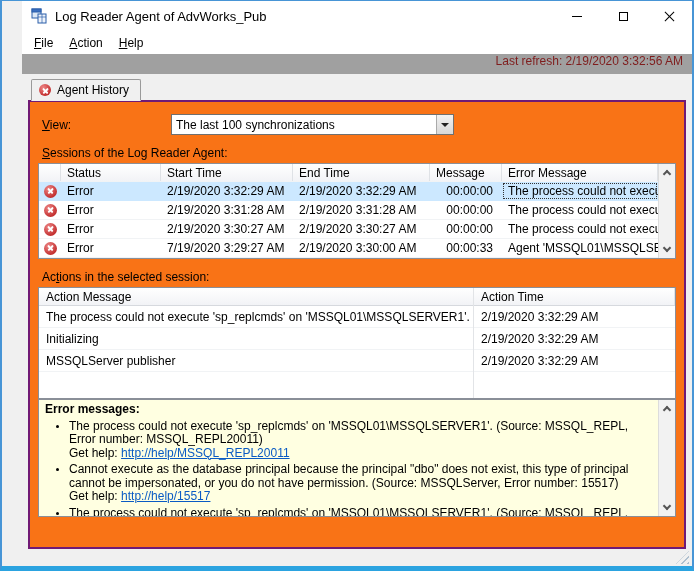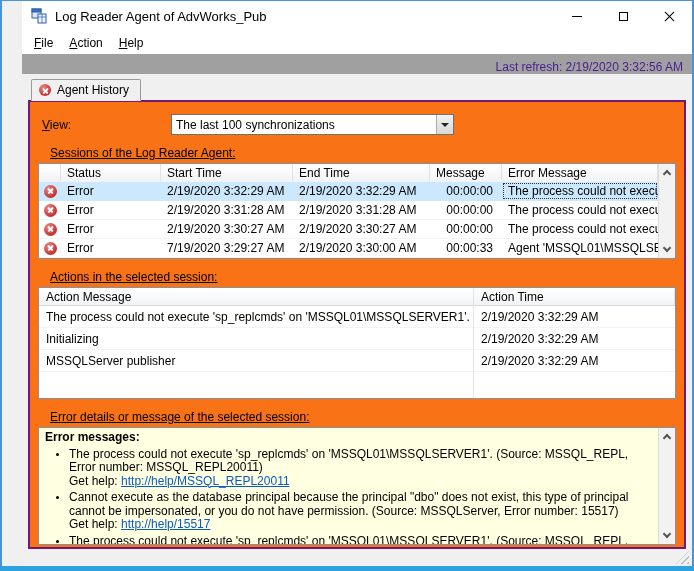--- a/index.html
+++ b/index.html
@@ -25,21 +25,21 @@
   .glyph-close::before,.glyph-close::after{content:"";position:absolute;left:-1px;top:5px;width:13px;height:1px;background:#000;}
   .glyph-close::before{transform:rotate(45deg);}
   .glyph-close::after{transform:rotate(-45deg);}
 
   
   .menubar{height:23px;background:#fff;display:flex;align-items:center;padding-left:4px;flex:none;}
   .menu-item{padding:0 8px;height:100%;display:flex;align-items:center;}
   .ukey{text-decoration:underline;}
 
   
-  .refreshbar{height:20px;background:#a0a0a0;color:#4c1d95;display:flex;align-items:flex-end;
+  .refreshbar{height:20px;background:#a0a0a0;color:#7f1d1d;display:flex;align-items:flex-start;
     justify-content:flex-end;padding-right:9px;flex:none;}
 
   
   .content{flex:1;background:#f0f0f0;padding:5px 6px 0 6px;position:relative;}
 
   .tabstrip{display:flex;padding-left:3px;position:relative;z-index:2;}
   .tab{height:22px;padding:0 11px 0 7px;display:flex;align-items:center;gap:6px;
     background:#f0f0f0;border:1px solid #9a9a9a;border-bottom:1px solid #f0f0f0;
     margin-bottom:-1px;border-radius:2px 2px 0 0;position:relative;z-index:3;}
   .panel{position:relative;z-index:1;border:2px solid #701a75;background:#f97316;
@@ -53,21 +53,21 @@
   .errico.small{width:12px;height:12px;}
 
   .view-row{display:flex;align-items:center;margin:5px 0 0 4px;}
   .view-label{width:129px;}
   .combo{width:283px;height:21px;background:#fff;border:1px solid #707070;display:flex;align-items:center;gap:9px;}
   .combo-text{flex:1;padding-left:4px;white-space:nowrap;overflow:hidden;}
   .combo-btn{width:17px;height:19px;margin-right:0;background:linear-gradient(#f2f2f2,#d8d8d8);
     border-left:1px solid #aaa;display:flex;align-items:center;justify-content:center;flex:none;}
   .tri-down{width:0;height:0;border-left:4px solid transparent;border-right:4px solid transparent;border-top:4px solid #222;}
 
-  .section-label{margin:11px 0 3px 12px;text-decoration:underline;}
+  .section-label{margin:11px 0 3px 4px;}
   .section-label.first{margin-top:11px;}
 
   
   .grid{background:#fff;border:1px solid #8a8f98;display:flex;overflow:hidden;}
   .grid-main{flex:1;overflow:hidden;position:relative;}
   .grid-scroll{width:17px;border-left:1px solid #dcdcdc;background:#f2f2f2;
     display:flex;flex-direction:column;justify-content:space-between;align-items:center;flex:none;}
   .scroll-btn{height:16px;width:100%;display:flex;align-items:center;justify-content:center;}
   .chev-up{width:6px;height:6px;border-left:2px solid #555;border-top:2px solid #555;transform:rotate(45deg) ;margin-top:4px;}
   .chev-down{width:6px;height:6px;border-right:2px solid #555;border-bottom:2px solid #555;transform:rotate(45deg);margin-bottom:4px;}
@@ -246,21 +246,20 @@
             <div class="cell">Initializing</div>
             <div class="cell">2/19/2020 3:32:29 AM</div>
           </div>
           <div class="arow">
             <div class="cell">MSSQLServer publisher</div>
             <div class="cell">2/19/2020 3:32:29 AM</div>
           </div>
         </div>
       </div>
 
-      <div class="section-label"><span class="ukey">E</span><span>rror details or message of the selected session:</span></div>
 
       <div class="error-box">
         <div class="error-content">
           <div class="error-title">Error messages:</div>
           <div class="bullet-item">
             <span class="dot"></span>
             <span>
               <span>The process could not execute 'sp_replcmds' on 'MSSQL01\MSSQLSERVER1'. (Source: MSSQL_REPL, Error number: MSSQL_REPL20011)</span><br>
               <span>Get help:</span>
               <a class="link">http://help/MSSQL_REPL20011</a>

